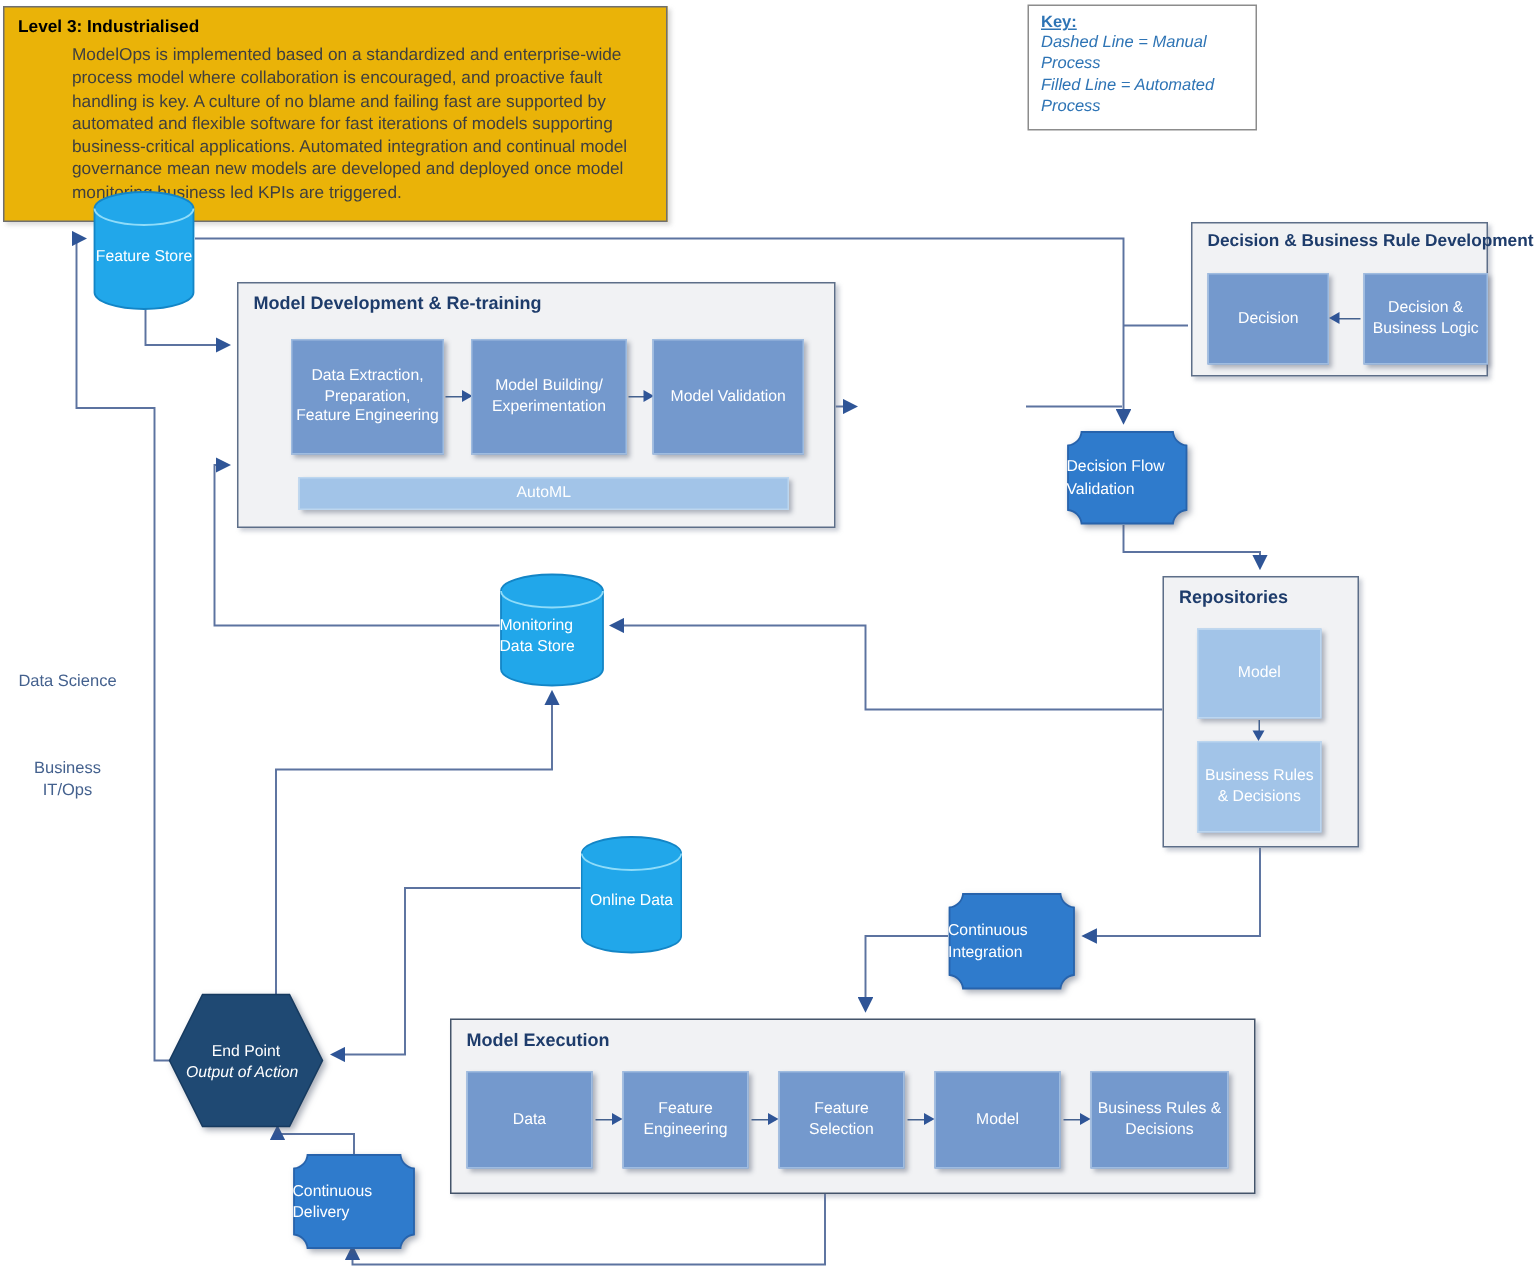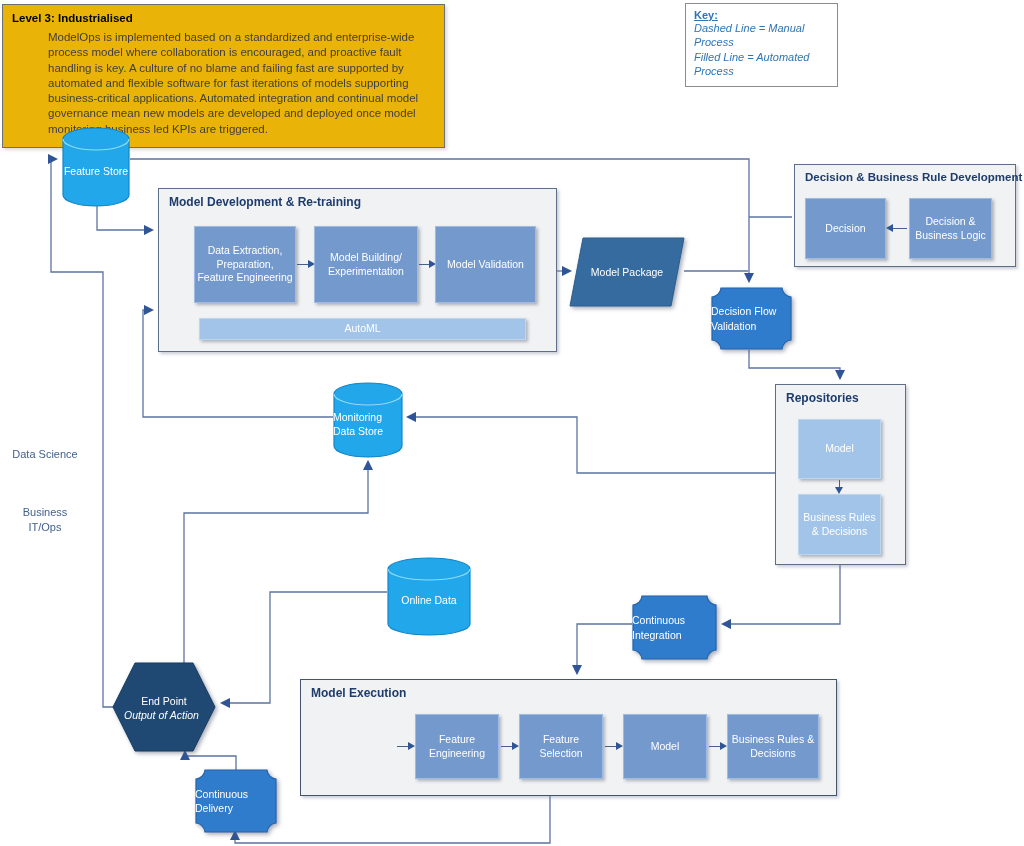--- a/index.html
+++ b/index.html
@@ -106,33 +106,27 @@
   <div class="container" style="left:158px;top:188px;width:399px;height:164px;">
     <div class="container-title">Model Development &amp; Re-training</div>
     <div class="box" style="left:35px;top:37px;width:102px;height:77px;">Data Extraction, Preparation, Feature Engineering</div>
     <div class="harrow" style="left:138px;top:75px;width:16px;"></div>
     <div class="box" style="left:155px;top:37px;width:104px;height:77px;">Model Building/ Experimentation</div>
     <div class="harrow" style="left:260px;top:75px;width:15px;"></div>
     <div class="box" style="left:276px;top:37px;width:101px;height:77px;">Model Validation</div>
     <div class="box light" style="left:40px;top:129px;width:327px;height:22px;">AutoML</div>
   </div>
 
-  <div class="container" style="left:794px;top:164px;width:222px;height:103px;">
+  <div class="container" style="left:794px;top:148px;width:198px;height:103px;">
     <div class="container-title" style="font-size:11.5px;">Decision &amp; Business Rule Development</div>
     <div class="box" style="left:10px;top:33px;width:81px;height:61px;">Decision</div>
     <div class="harrow rev" style="left:93px;top:63px;width:19px;"></div>
     <div class="box" style="left:114px;top:33px;width:83px;height:61px;">Decision &amp; Business Logic</div>
   </div>
 
-  <div class="shape" style="left:569px;top:237px;width:116px;height:70px;">
-    <svg viewBox="0 0 116 70" preserveAspectRatio="none">
-      <polygon points="14,1 115,1 102,69 1,69" fill="#356B9E" stroke="#2E5E8F" stroke-width="1" style="filter:drop-shadow(2px 2px 2px rgba(80,90,110,.5));"></polygon>
-    </svg>
-    <div class="lbl">Model Package</div>
-  </div>
 
   <div class="shape" style="left:711px;top:287px;width:81px;height:63px;">
     <svg viewBox="0 0 81 63" preserveAspectRatio="none">
       <path d="M10 1 H71 A10 10 0 0 0 80 10 V53 A10 10 0 0 0 71 62 H10 A10 10 0 0 0 1 53 V10 A10 10 0 0 0 10 1 Z" fill="#2F7BCC" stroke="#2763AC" stroke-width="1.2" style="filter:drop-shadow(2px 2px 2px rgba(80,90,110,.5));"></path>
     </svg>
     <div class="lbl">Decision Flow Validation</div>
   </div>
 
   <div class="container" style="left:775px;top:384px;width:131px;height:181px;">
     <div class="container-title">Repositories</div>
@@ -142,21 +136,21 @@
   </div>
 
   <div class="shape cyl" style="left:333px;top:382px;width:70px;height:76px;">
     <svg viewBox="0 0 70 76" preserveAspectRatio="none">
       <path d="M1 12 A34 11 0 0 1 69 12 L69 64 A34 11 0 0 1 1 64 Z" fill="#21A7EA" stroke="#1385C6" stroke-width="1.2"></path>
       <path d="M1 12 A34 11 0 0 0 69 12" fill="none" stroke="#8FDCF9" stroke-width="1.2"></path>
     </svg>
     <div class="lbl">Monitoring Data Store</div>
   </div>
 
-  <div class="shape cyl" style="left:387px;top:557px;width:84px;height:79px;">
+  <div class="shape cyl" style="left:387px;top:557px;width:68px;height:79px;">
     <svg viewBox="0 0 84 79" preserveAspectRatio="none">
       <path d="M1 12 A41 11 0 0 1 83 12 L83 67 A41 11 0 0 1 1 67 Z" fill="#21A7EA" stroke="#1385C6" stroke-width="1.2"></path>
       <path d="M1 12 A41 11 0 0 0 83 12" fill="none" stroke="#8FDCF9" stroke-width="1.2"></path>
     </svg>
     <div class="lbl">Online Data</div>
   </div>
 
   <div class="shape" style="left:632px;top:595px;width:85px;height:65px;">
     <svg viewBox="0 0 85 65" preserveAspectRatio="none">
       <path d="M10 1 H75 A10 10 0 0 0 84 10 V55 A10 10 0 0 0 75 64 H10 A10 10 0 0 0 1 55 V10 A10 10 0 0 0 10 1 Z" fill="#2F7BCC" stroke="#2763AC" stroke-width="1.2" style="filter:drop-shadow(2px 2px 2px rgba(80,90,110,.5));"></path>
@@ -169,20 +163,21 @@
       <polygon points="23,1 81,1 103,45 81,89 23,89 1,45" fill="#1F4973" stroke="#163A5F" stroke-width="1" style="filter:drop-shadow(2px 2px 2px rgba(80,90,110,.5));"></polygon>
     </svg>
     <div class="lbl">
       <span class="hex-title">End Point</span>
       <span class="hex-sub" style="width:80px;">Output of Action</span>
     </div>
   </div>
 
   <div class="container" style="left:300px;top:679px;width:537px;height:117px;border-color:#44546A;">
     <div class="container-title">Model Execution</div>
+    <div class="box" style="left:10px;top:34px;width:84px;height:65px;">Data</div>
     <div class="harrow" style="left:96px;top:66px;width:16px;"></div>
     <div class="box" style="left:114px;top:34px;width:84px;height:65px;">Feature Engineering</div>
     <div class="harrow" style="left:200px;top:66px;width:16px;"></div>
     <div class="box" style="left:218px;top:34px;width:84px;height:65px;">Feature Selection</div>
     <div class="harrow" style="left:304px;top:66px;width:16px;"></div>
     <div class="box" style="left:322px;top:34px;width:84px;height:65px;">Model</div>
     <div class="harrow" style="left:408px;top:66px;width:16px;"></div>
     <div class="box" style="left:426px;top:34px;width:92px;height:65px;">Business Rules &amp; Decisions</div>
   </div>
 

